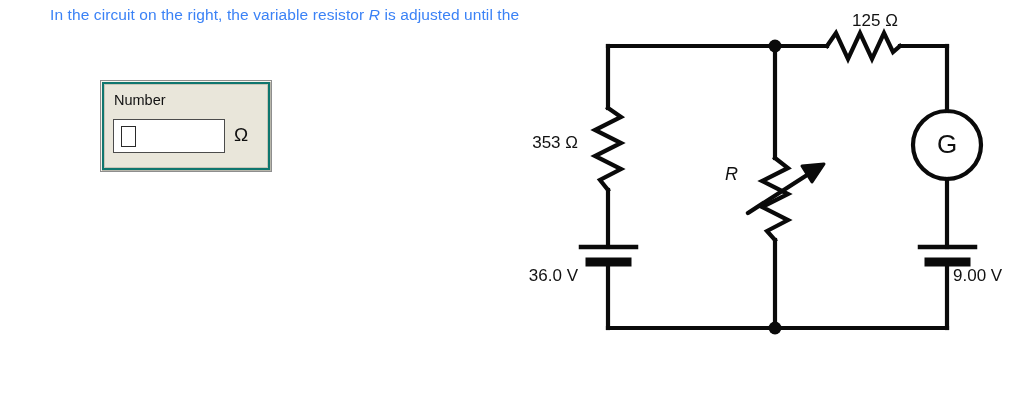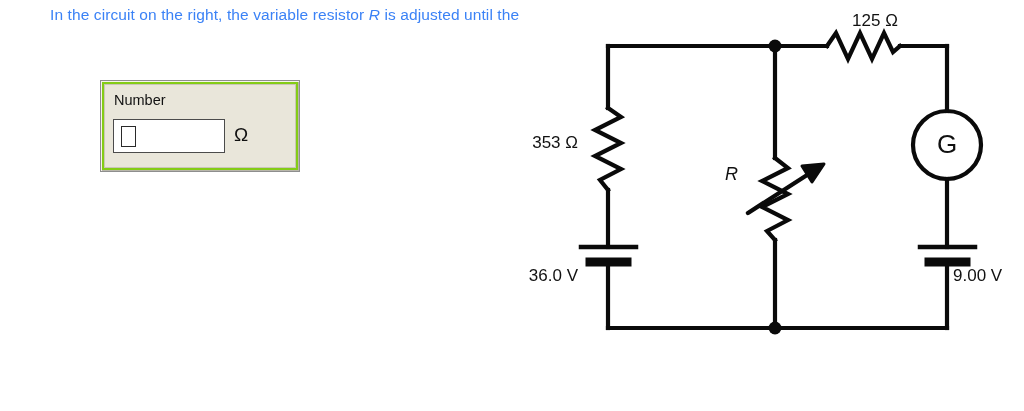--- a/index.html
+++ b/index.html
@@ -33,23 +33,23 @@
   }
   #prompt .ital {
     font-style: italic;
   }
 
   
   #answer-panel {
     position: absolute;
     left: 100px;
     top: 80px;
-    width: 200px;
+    width: 172px;
     height: 92px;
-    background: #84cc16;
+    background: #0f766e;
     border: 1px solid #8e8e8e;
     box-shadow: inset 1px 1px 0 #f6f4ec, inset -1px -1px 0 #b9b7ab;
     box-sizing: border-box;
   }
   #answer-panel-inner {
     position: absolute;
     left: 3px;
     top: 3px;
     right: 3px;
     bottom: 3px;

